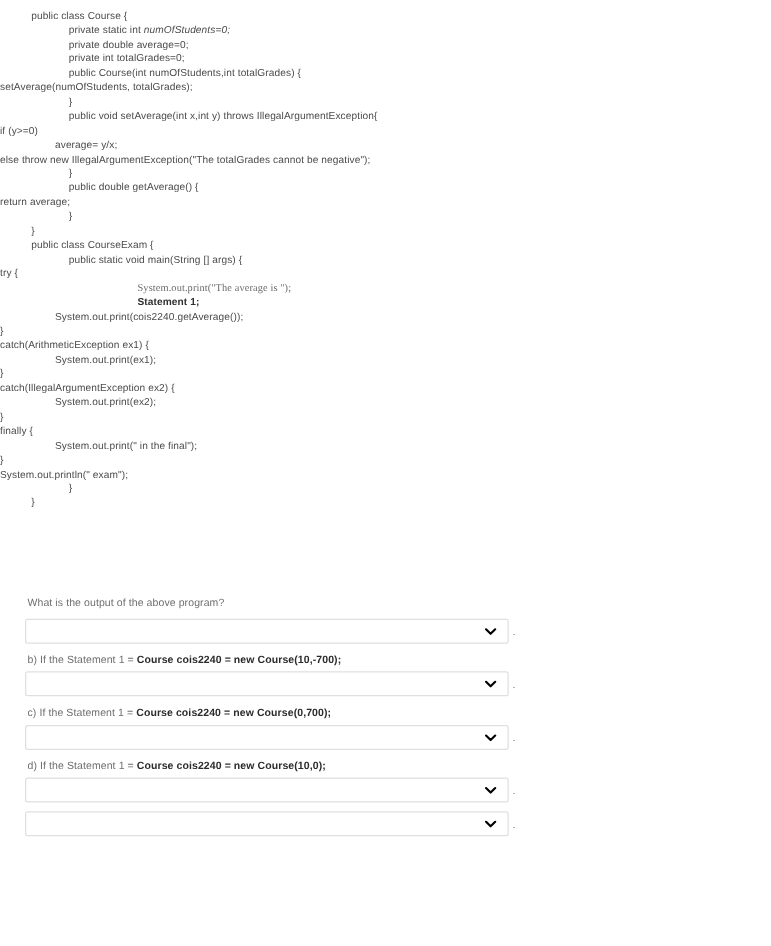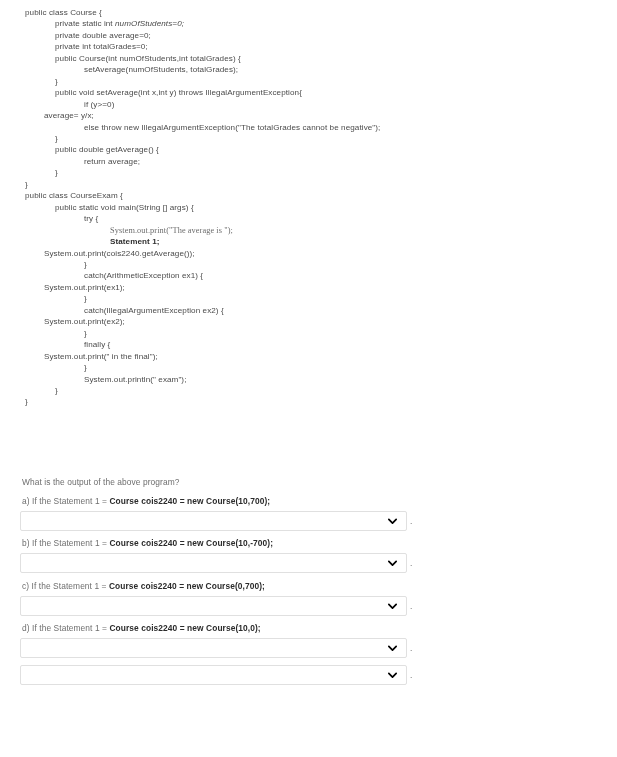--- a/index.html
+++ b/index.html
@@ -26,21 +26,21 @@
     font-family: "Liberation Sans", sans-serif;
     font-size: 8.1px;
     line-height: 11.45px;
     color: #4b4b4b;
     white-space: pre;
     letter-spacing: 0.01em;
   }
   .code-line.blank { color: transparent; }
   .ind0  { padding-left: 25px; }
   .ind1  { padding-left: 55px; }
-  .ind2  { padding-left: 84px; }
+  .ind2  { }
   .ind3  { padding-left: 44px; }
   .ind3b { padding-left: 110px; }
 
   .code-line em,
   .ital { font-style: italic; }
   .code-line.serif {
     font-family: "Liberation Serif", serif;
     font-size: 8.3px;
     color: #6c6c6c;
   }
@@ -155,21 +155,20 @@
     <div class="code-line ind2">System.out.println(" exam");</div>
     <div class="code-line ind1">}</div>
     <div class="code-line ind0 blank"></div>
     <div class="code-line ind0">}</div>
   </div>
 
 <div id="question-block">
   <div class="q-prompt">What is the output of the above program?</div>
   <div id="options-container">
       <div class="option-group">
-        <div class="option-label"><span>a) If the Statement 1 =</span> <span class="stmt">Course cois2240 = new Course(10,700);</span></div>
         <div class="select-row">
           <div class="select-box">
             <span class="select-value"></span>
             <svg class="chevron-down-icon" viewBox="0 0 12 12">
               <path d="M2 4.3 L6 8.2 L10 4.3" fill="none" stroke="#000000" stroke-width="1.9" stroke-linecap="round" stroke-linejoin="round"></path>
             </svg>
           </div>
           <span class="trailing-period">.</span>
         </div>
       </div>

